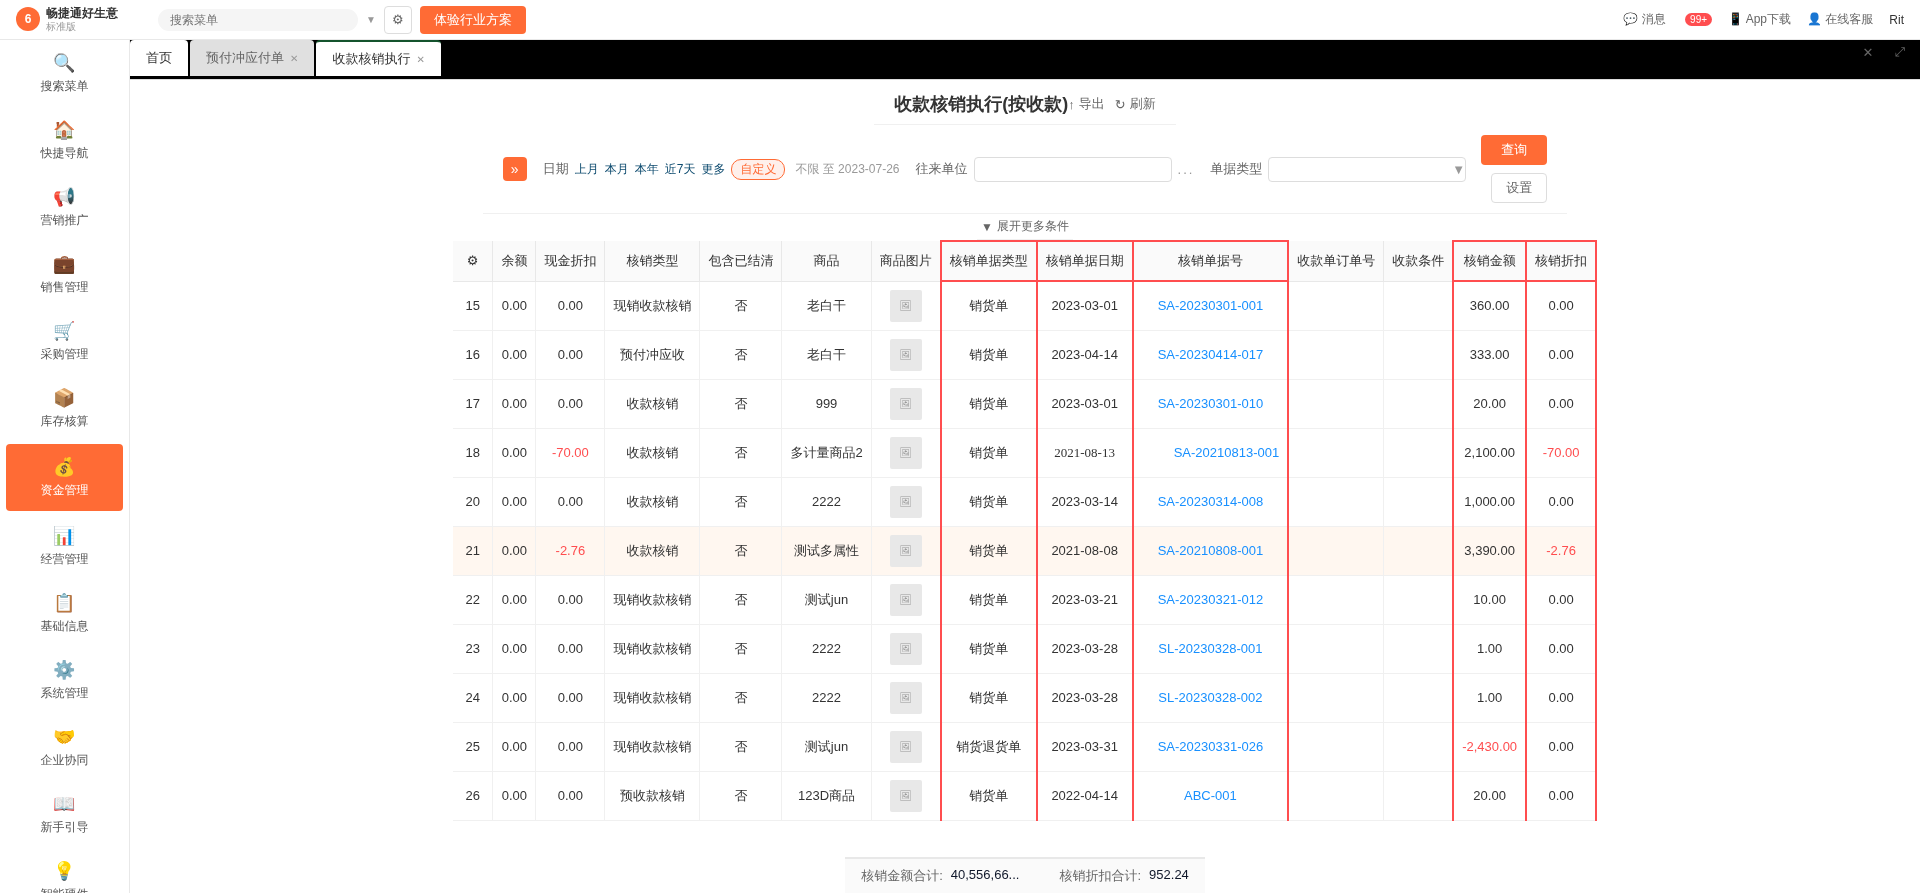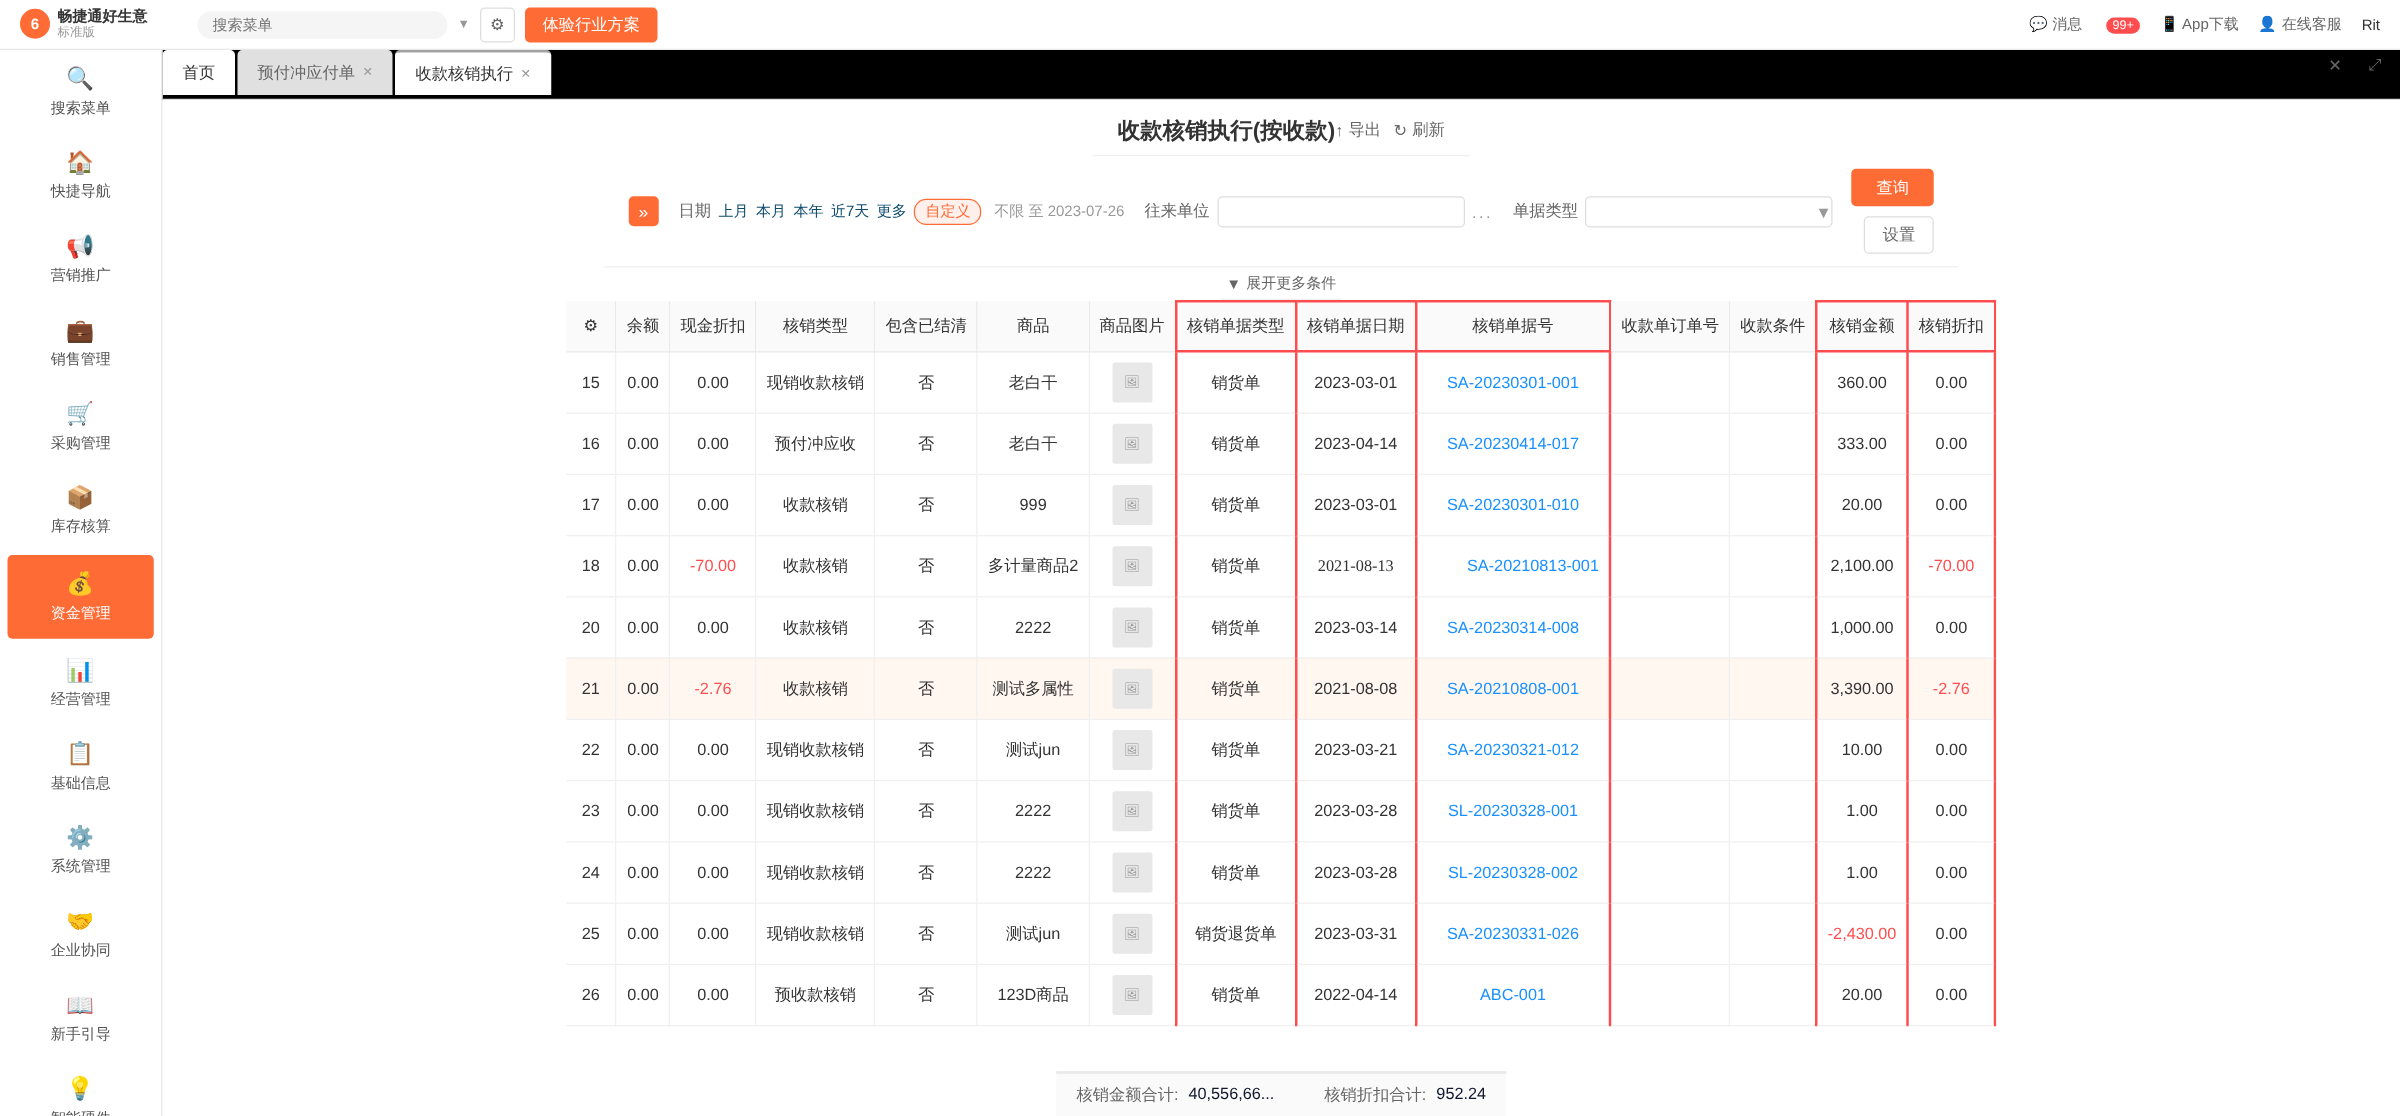--- a/index.html
+++ b/index.html
@@ -25,21 +25,21 @@
     .sidebar-item { display: flex; flex-direction: column; align-items: center; padding: 12px 8px; cursor: pointer; color: #555; font-size: 12px; gap: 4px; border-bottom: none; }
     .sidebar-item.active { background: #ff6b35; color: white; border-radius: 4px; margin: 2px 6px; }
     .sidebar-icon { font-size: 18px; }
 
     
     .content-area { flex: 1; display: flex; flex-direction: column; overflow: hidden; }
 
     
     .tab-bar { height: 40px; background: #000000; display: flex; align-items: flex-start; border-bottom: 1px solid #ddd; padding-left: 0; }
     .tab { padding: 8px 16px; cursor: pointer; font-size: 13px; border-top-left-radius: 4px; border-top-right-radius: 4px; display: flex; align-items: center; gap: 6px; color: #666; background: #e0e0e0; margin-right: 2px; height: 36px; }
-    .tab.active { background: #fff; color: #333; font-weight: 500; border-top: 2px solid #a3a3a3; }
+    .tab.active { background: #fff; color: #333; font-weight: 500; border-top: 2px solid #14532d; }
     .tab-home { background: #fff; color: #333; font-weight: 500; }
     .tab-close { font-size: 10px; color: #999; cursor: pointer; }
     .tab-bar-actions { margin-left: auto; display: flex; align-items: center; padding-right: 8px; gap: 8px; }
     .tab-action-btn { width: 24px; height: 24px; display: flex; align-items: center; justify-content: center; color: #666; cursor: pointer; }
 
     
     .page-content { flex: 1; background: #fff; overflow: hidden; display: flex; flex-direction: column; align-items: center; }
 
     
     .page-header { padding: 12px 20px 8px; display: flex; align-items: center; justify-content: space-between; border-bottom: 1px solid #f0f0f0; }

